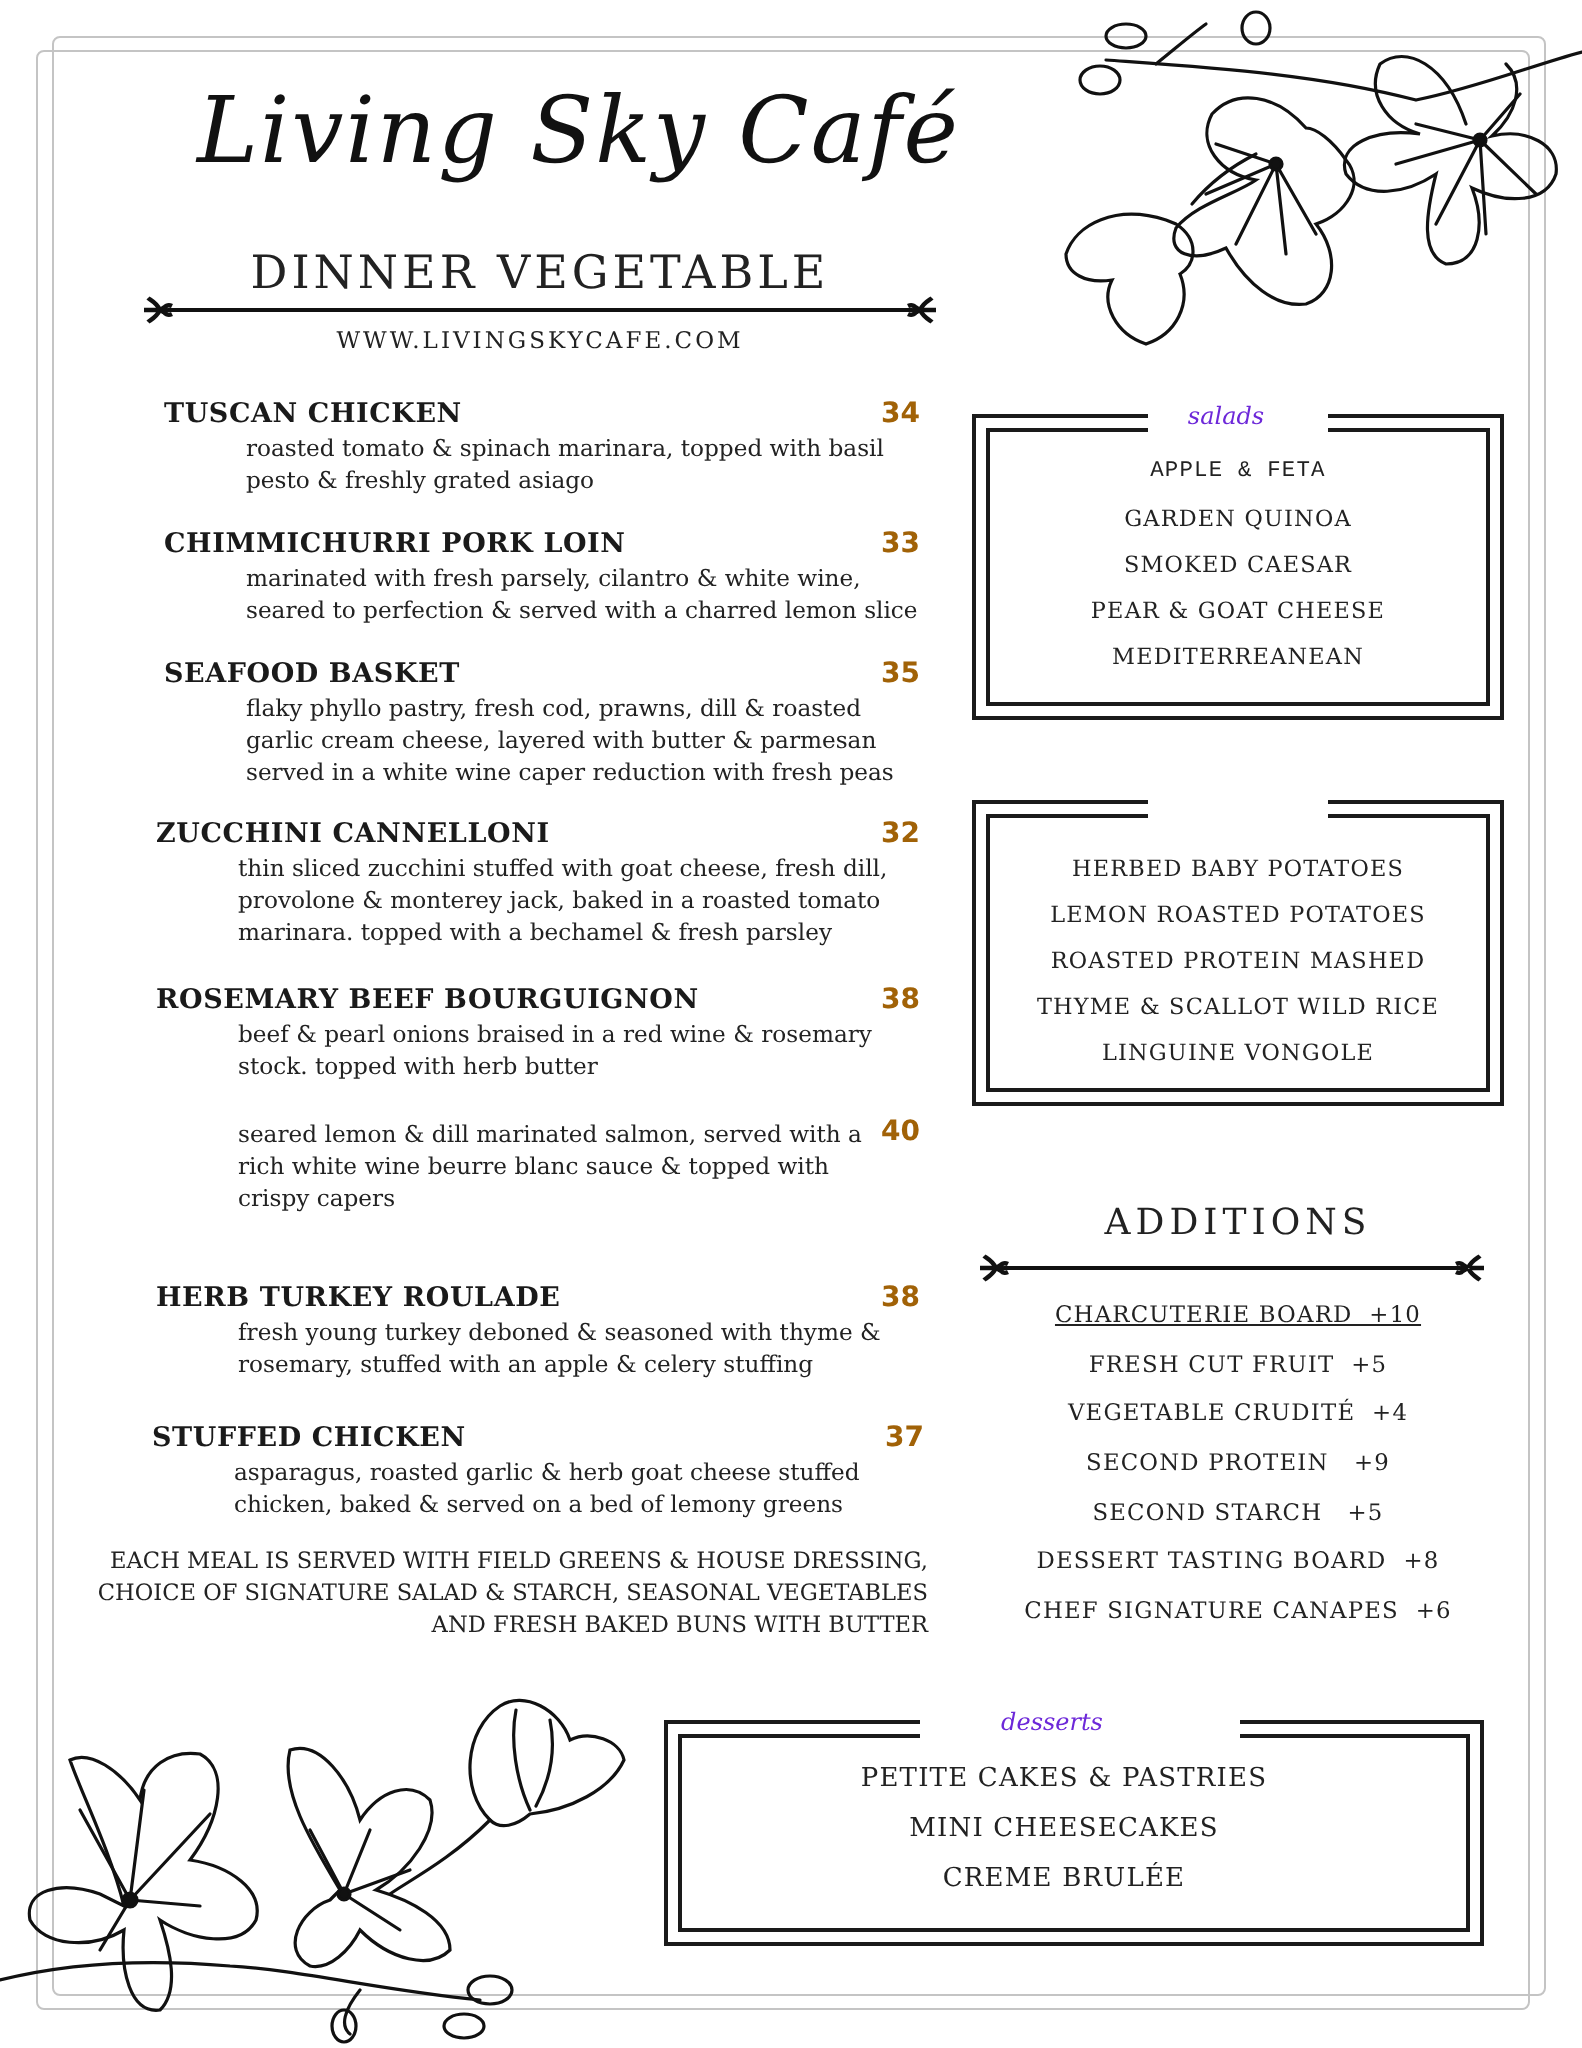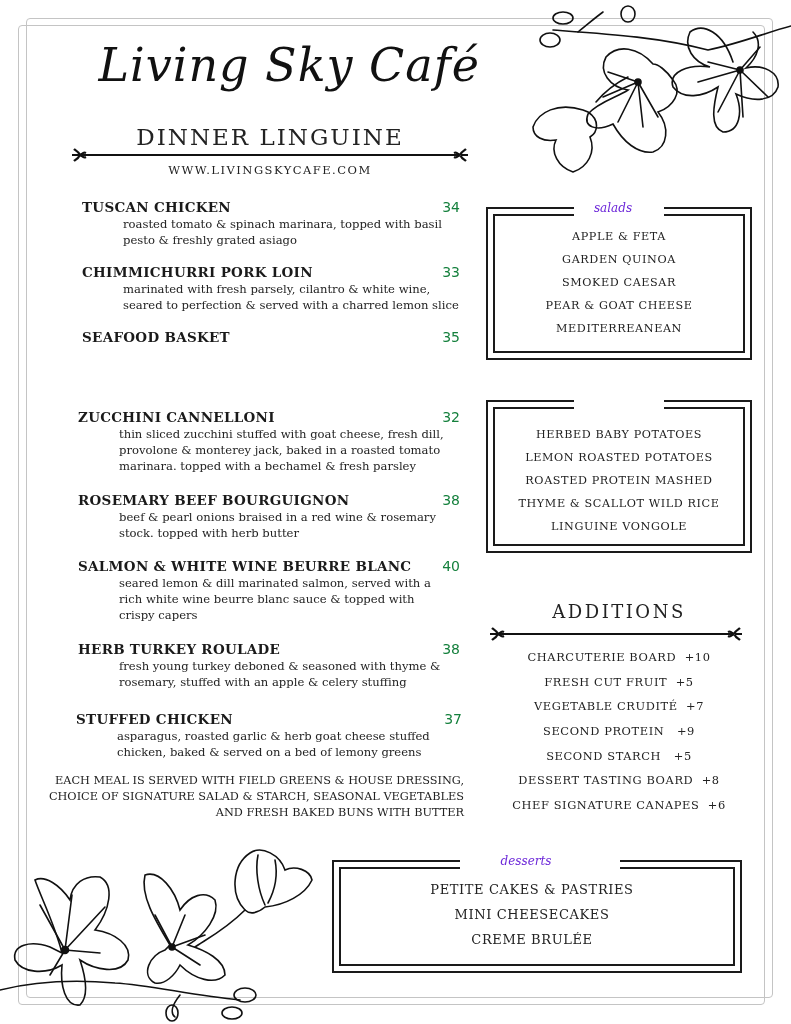--- a/index.html
+++ b/index.html
@@ -10,21 +10,21 @@
 
   .title { position:absolute; left:60px; top:38px; width:420px; text-align:right; font-family:"DejaVu Serif", serif; font-style:italic; font-size:46px; letter-spacing:1px; color:#111; }
   .subtitle { position:absolute; left:60px; top:124px; width:420px; text-align:center; font-family:"DejaVu Serif", serif; font-size:23px; letter-spacing:2px; color:#222; }
   .divider { position:absolute; height:14px; }
   .divider .line { position:absolute; left:14px; right:14px; top:6px; height:2px; background:#111; }
   .divider svg { position:absolute; top:0; }
   .website { position:absolute; left:60px; top:163px; width:420px; text-align:center; font-family:"DejaVu Serif", serif; font-size:11.5px; letter-spacing:1.5px; color:#222; }
 
   .dish { position:absolute; left:82px; width:378px; }
   .dish .name { font-family:"DejaVu Serif", serif; font-weight:bold; font-size:13.5px; letter-spacing:0.3px; color:#1a1a1a; }
-  .dish .price { position:absolute; right:0; top:0; font-family:"DejaVu Sans", sans-serif; font-weight:normal; font-size:14px; color:#15803d; }
+  .dish .price { position:absolute; right:0; top:0; font-family:"DejaVu Sans", sans-serif; font-weight:bold; font-size:14px; color:#a16207; }
   .dish .desc { font-family:"DejaVu Serif", serif; font-size:11.6px; line-height:16px; color:#222; margin-top:1px;margin-left:41px; }
 
   .note { position:absolute; left:32px; top:773px; width:432px; text-align:right; font-family:"DejaVu Serif", serif; font-size:11.3px; line-height:16px; color:#222; }
 
   .box { position:absolute; }
   .box .outer { position:absolute; inset:0; border:2px solid #1a1a1a; }
   .box .inner { position:absolute; inset:7px; border:2px solid #1a1a1a; }
   .box .label-gap { position:absolute; top:-4px; height:18px; background:#fff; }
   .box .label { position:absolute; top:-6px; left:0; right:12px; text-align:center; font-family:"DejaVu Serif", serif; font-style:italic; font-size:12px; color:#6d28d9; }
   .box .items { position:absolute; left:0; right:0; text-align:center; }
@@ -36,21 +36,21 @@
 
   .floral { position:absolute; }
 </style>
 </head>
 <body>
 
 <div class="frame f1"></div>
 <div class="frame f2"></div>
 
 <div class="title">Living Sky Café</div>
-<div class="subtitle">DINNER LINGUINE</div>
+<div class="subtitle">DINNER VEGETABLE</div>
 <div class="divider" style="left:70px; top:148px; width:400px;">
   <div class="line"></div>
   <svg width="24" height="14" viewBox="0 0 24 14" style="left:0;">
     <path d="M2 7 L10 7 M10 7 C8 3,5 2,4 1 M10 7 C8 11,5 12,4 13 M12 7 C12 5,14 4,16 5 M12 7 C12 9,14 10,16 9" stroke="#111" stroke-width="2.2" fill="none"></path>
     <circle cx="12" cy="7" r="2.2" fill="#111"></circle>
   </svg>
   <svg width="24" height="14" viewBox="0 0 24 14" style="right:0; transform:scaleX(-1);">
     <path d="M2 7 L10 7 M10 7 C8 3,5 2,4 1 M10 7 C8 11,5 12,4 13 M12 7 C12 5,14 4,16 5 M12 7 C12 9,14 10,16 9" stroke="#111" stroke-width="2.2" fill="none"></path>
     <circle cx="12" cy="7" r="2.2" fill="#111"></circle>
   </svg>
@@ -63,33 +63,33 @@
   <div class="desc" style="width:320px;">roasted tomato &amp; spinach marinara, topped with basil pesto &amp; freshly grated asiago</div>
 </div>
 <div class="dish" style="top:264px;">
   <div class="name">CHIMMICHURRI PORK LOIN</div>
   <div class="price">33</div>
   <div class="desc" style="width:345px;">marinated with fresh parsely, cilantro &amp; white wine, seared to perfection &amp; served with a charred lemon slice</div>
 </div>
 <div class="dish" style="top:329px;">
   <div class="name">SEAFOOD BASKET</div>
   <div class="price">35</div>
+  <div class="desc" style="width:335px;">flaky phyllo pastry, fresh cod, prawns, dill &amp; roasted garlic cream cheese, layered with butter &amp; parmesan served in a white wine caper reduction with fresh peas</div>
 </div>
 <div class="dish" style="top:409px; left:78px; width:382px;">
   <div class="name">ZUCCHINI CANNELLONI</div>
   <div class="price">32</div>
   <div class="desc" style="width:350px;">thin sliced zucchini stuffed with goat cheese, fresh dill, provolone &amp; monterey jack, baked in a roasted tomato marinara. topped with a bechamel &amp; fresh parsley</div>
 </div>
 <div class="dish" style="top:492px; left:78px; width:382px;">
   <div class="name">ROSEMARY BEEF BOURGUIGNON</div>
   <div class="price">38</div>
   <div class="desc" style="width:330px;">beef &amp; pearl onions braised in a red wine &amp; rosemary stock. topped with herb butter</div>
 </div>
 <div class="dish" style="top:558px; left:78px; width:382px;">
-  <div class="name">SALMON &amp; WHITE WINE BEURRE BLANC</div>
   <div class="price">40</div>
   <div class="desc" style="width:330px;">seared lemon &amp; dill marinated salmon, served with a rich white wine beurre blanc sauce &amp; topped with crispy capers</div>
 </div>
 <div class="dish" style="top:641px; left:78px; width:382px;">
   <div class="name">HERB TURKEY ROULADE</div>
   <div class="price">38</div>
   <div class="desc" style="width:345px;">fresh young turkey deboned &amp; seasoned with thyme &amp; rosemary, stuffed with an apple &amp; celery stuffing</div>
 </div>
 <div class="dish" style="top:711px; left:76px; width:386px;">
   <div class="name">STUFFED CHICKEN</div>
@@ -98,21 +98,21 @@
 </div>
 
 <div class="note">EACH MEAL IS SERVED WITH FIELD GREENS &amp; HOUSE DRESSING, CHOICE OF SIGNATURE SALAD &amp; STARCH, SEASONAL VEGETABLES AND FRESH BAKED BUNS WITH BUTTER</div>
 
 <div class="box" style="left:486px; top:207px; width:266px; height:153px;">
   <div class="outer"></div>
   <div class="inner"></div>
   <div class="label-gap" style="left:88px; width:90px;"></div>
   <div class="label">salads</div>
   <div class="items" style="top:23px;">
-    <div style="height:23px;">APPLE &amp; FETA</div>
+    <div style="height:23px;font-family:Liberation Mono, monospace;">APPLE &amp; FETA</div>
     <div style="height:23px;">GARDEN QUINOA</div>
     <div style="height:23px;">SMOKED CAESAR</div>
     <div style="height:23px;">PEAR &amp; GOAT CHEESE</div>
     <div style="height:23px;">MEDITERREANEAN</div>
   </div>
 </div>
 
 <div class="box" style="left:486px; top:400px; width:266px; height:153px;">
   <div class="outer"></div>
   <div class="inner"></div>
@@ -132,23 +132,23 @@
   <svg width="24" height="14" viewBox="0 0 24 14" style="left:0;">
     <path d="M2 7 L10 7 M10 7 C8 3,5 2,4 1 M10 7 C8 11,5 12,4 13 M12 7 C12 5,14 4,16 5 M12 7 C12 9,14 10,16 9" stroke="#111" stroke-width="2.2" fill="none"></path>
     <circle cx="12" cy="7" r="2.2" fill="#111"></circle>
   </svg>
   <svg width="24" height="14" viewBox="0 0 24 14" style="right:0; transform:scaleX(-1);">
     <path d="M2 7 L10 7 M10 7 C8 3,5 2,4 1 M10 7 C8 11,5 12,4 13 M12 7 C12 5,14 4,16 5 M12 7 C12 9,14 10,16 9" stroke="#111" stroke-width="2.2" fill="none"></path>
     <circle cx="12" cy="7" r="2.2" fill="#111"></circle>
   </svg>
 </div>
 <div class="additions-list">
-  <div style="white-space: pre;">CHARCUTERIE BOARD  +10</div>
+  <div style="white-space: pre; text-decoration: underline;">CHARCUTERIE BOARD  +10</div>
   <div style="white-space: pre;">FRESH CUT FRUIT  +5</div>
-  <div style="white-space: pre;">VEGETABLE CRUDITÉ  +7</div>
+  <div style="white-space: pre;">VEGETABLE CRUDITÉ  +4</div>
   <div style="white-space: pre;">SECOND PROTEIN   +9</div>
   <div style="white-space: pre;">SECOND STARCH   +5</div>
   <div style="white-space: pre;">DESSERT TASTING BOARD  +8</div>
   <div style="white-space: pre;">CHEF SIGNATURE CANAPES  +6</div>
 </div>
 
 <div class="box" style="left:332px; top:860px; width:410px; height:113px;">
   <div class="outer"></div>
   <div class="inner"></div>
   <div class="label-gap" style="left:128px; width:160px;"></div>

